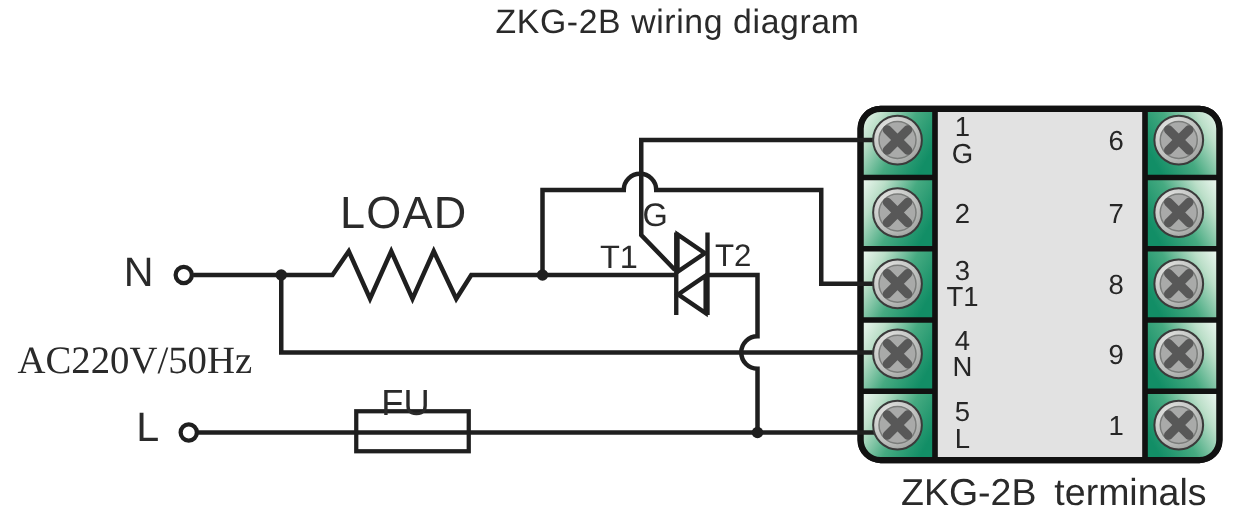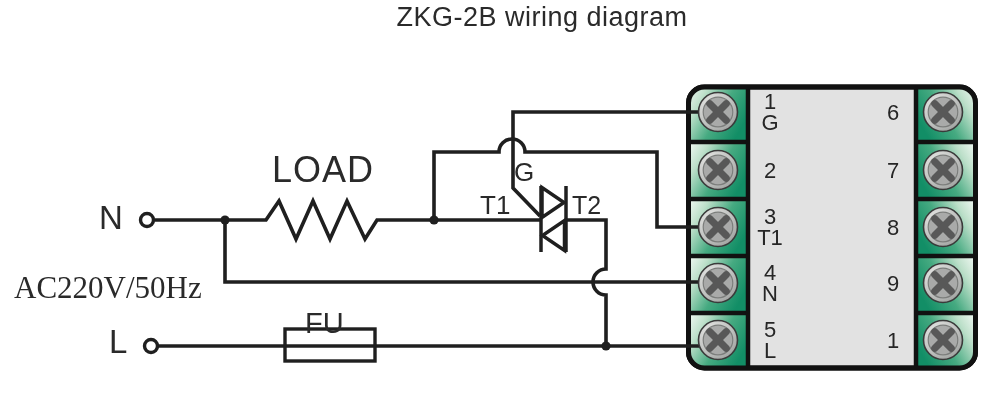--- a/index.html
+++ b/index.html
@@ -234,13 +234,14 @@
   <div class="term tr8">
     <div>8</div>
   </div>
   <div class="term tr9">
     <div>9</div>
   </div>
   <div class="term tr10">
     <div>1</div>
   </div>
 
+  <div class="txt caption">ZKG-2B terminals</div>
 </div>
 
 </body></html>

